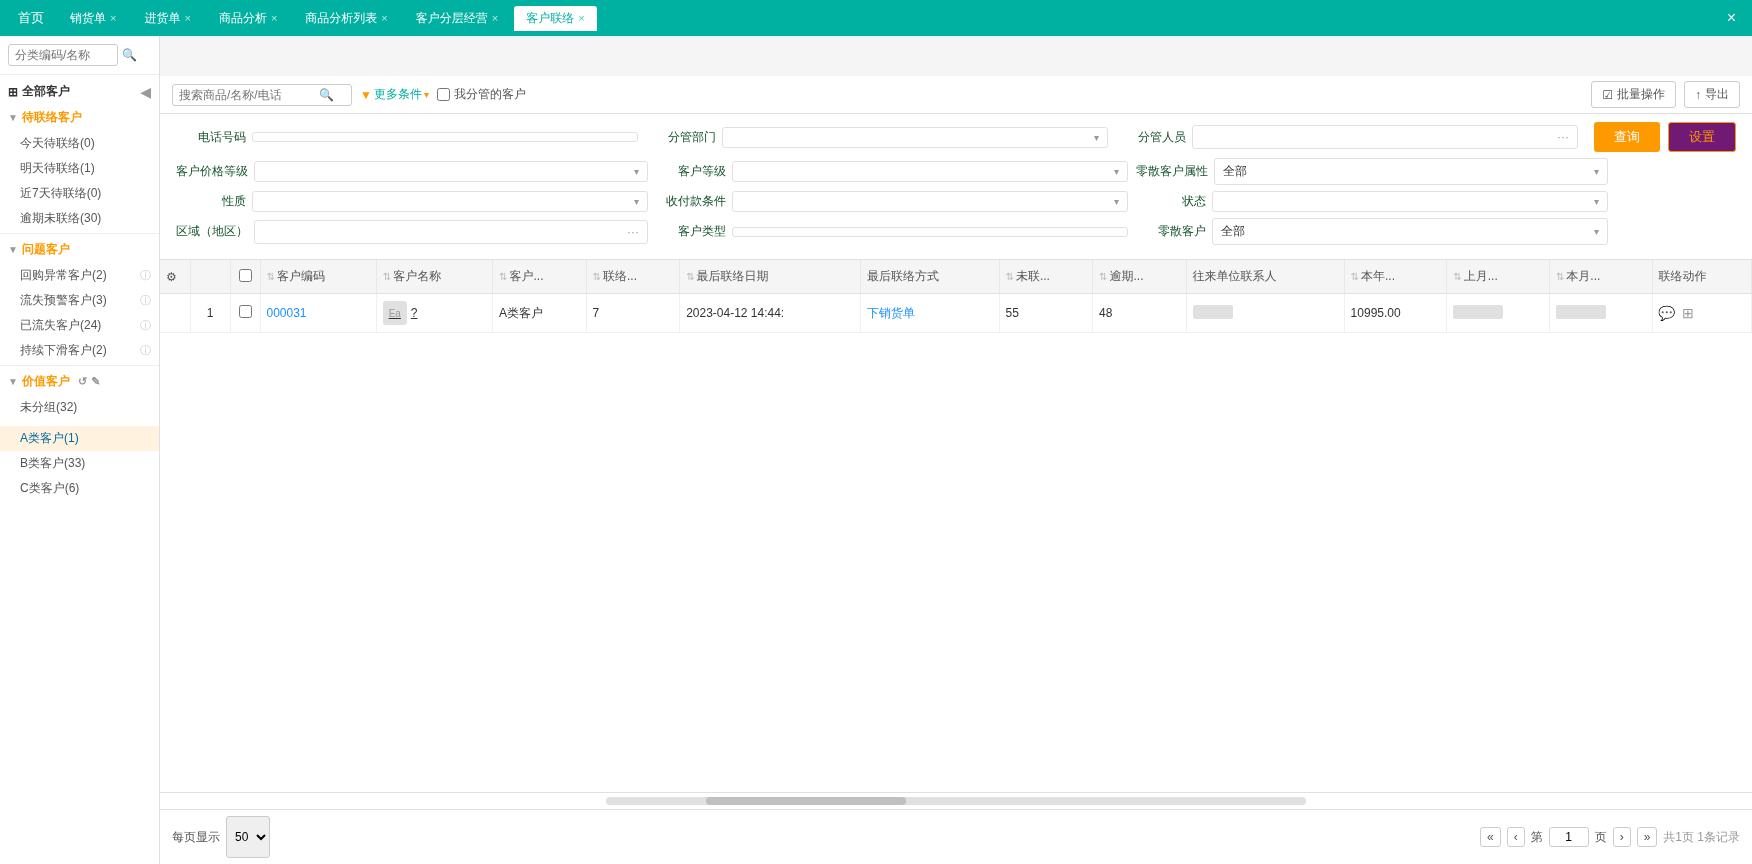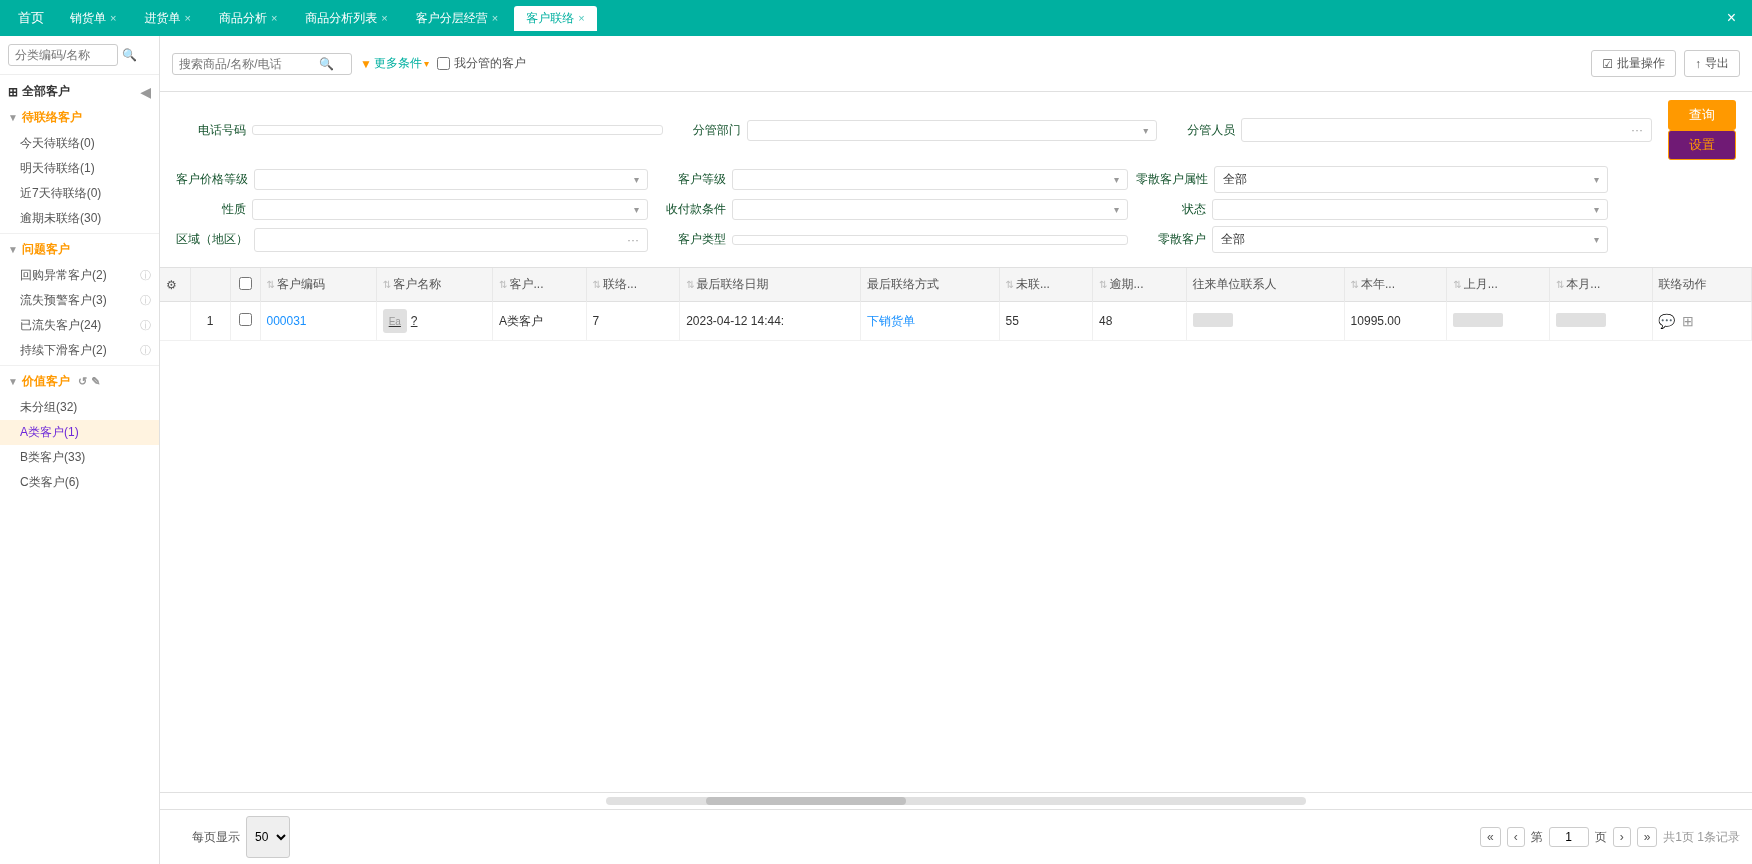--- a/index.html
+++ b/index.html
@@ -114,45 +114,46 @@
       color: #999;
     }
     .sidebar-item {
       padding: 4px 8px 4px 20px;
       color: #555;
       cursor: pointer;
       display: flex;
       align-items: center;
       gap: 4px;
     }
-    .sidebar-item.active { background: #fff3e0; color: #6d28d9; }
+    .sidebar-item.active { background: #fff3e0; color: #0369a1; margin-top: 6px; }
     .sidebar-item .help-icon {
       color: #ccc;
       font-size: 11px;
       margin-left: auto;
     }
     .sidebar-divider { height: 1px; background: #f0f0f0; margin: 2px 0; }
 
     
     .content-area {
       flex: 1;
       display: flex;
       flex-direction: column;
       background: #f5f5f5;
       overflow: hidden;
     }
 
     
     .filter-bar {
       background: #fff;
-      padding: 14px 12px;
+      padding: 5px 12px;
       display: flex;
       align-items: center;
       gap: 8px;
       border-bottom: 1px solid #e0e0e0;
+      margin-top: 40px;
     }
     .filter-search {
       display: flex;
       align-items: center;
       border: 1px solid #ccc;
       border-radius: 3px;
       padding: 3px 6px;
       width: 180px;
     }
     .filter-search input {
@@ -258,22 +259,22 @@
       background: #701a75;
       color: #f90;
       border: 1px solid #f90;
       padding: 5px 20px;
       border-radius: 3px;
       cursor: pointer;
       font-size: 13px;
     }
     .btn-group-right {
       display: flex;
-      flex-direction: column;
-      gap: 0;
+      flex-direction: row;
+      gap: 8px;
       margin-left: 8px;
     }
 
     
     .table-area {
       flex: 1;
       overflow: auto;
       background: #fff;
       margin: 0;
     }
@@ -333,21 +334,20 @@
       padding: 6px 12px;
       display: flex;
       align-items: center;
       justify-content: space-between;
     }
     .page-size {
       display: flex;
       align-items: center;
       gap: 6px;
       color: #555;
-      margin-left: 20px;
     }
     .page-size select {
       border: 1px solid #ccc;
       border-radius: 3px;
       padding: 12px 4px;
       font-size: 12px;
     }
     .page-nav {
       display: flex;
       align-items: center;

